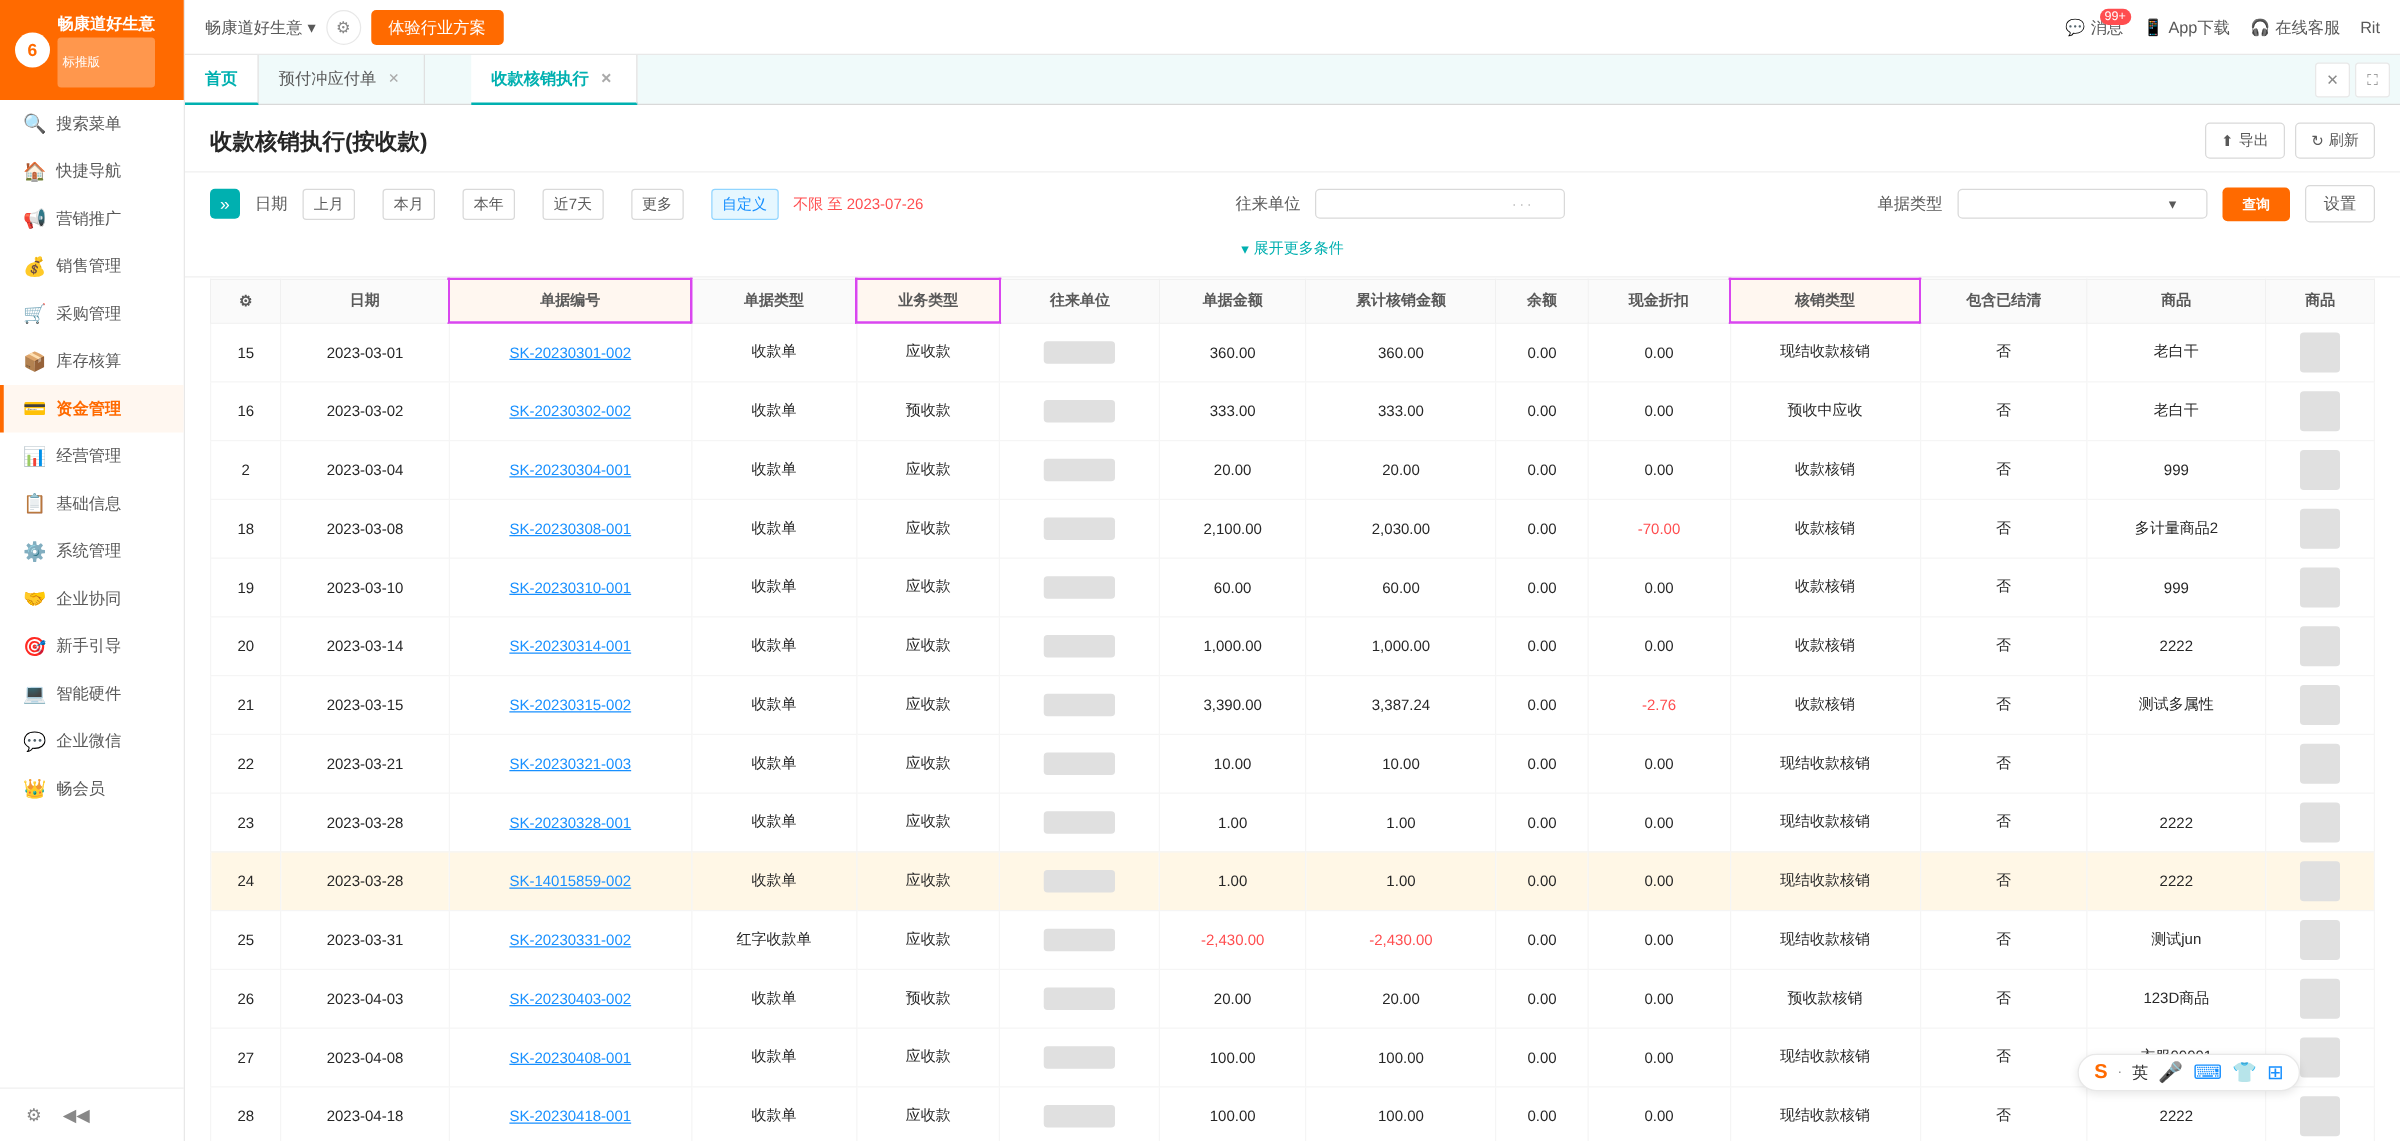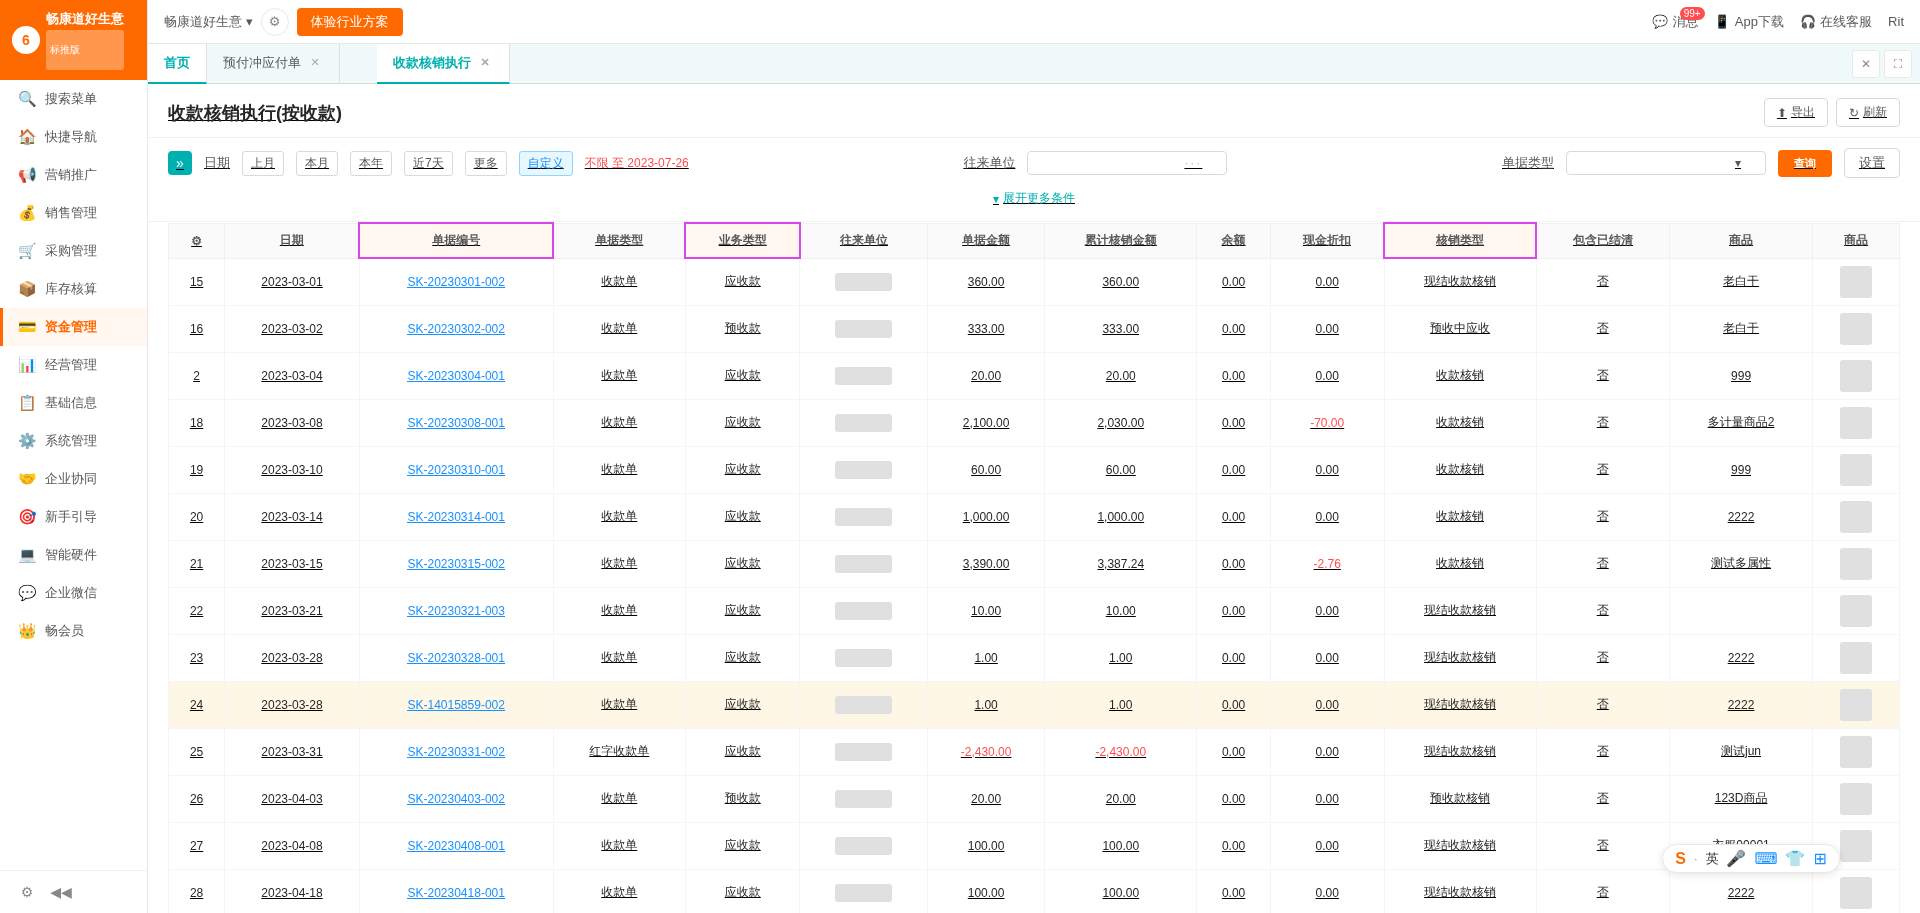--- a/index.html
+++ b/index.html
@@ -36,36 +36,36 @@
     
     .tabbar { height: 40px; background: #f0fafa; display: flex; align-items: center; padding: 0 0 0 0; border-bottom: 1px solid #d9d9d9; }
     .tab { height: 40px; display: flex; align-items: center; padding: 0 16px; gap: 6px; cursor: pointer; font-size: 13px; color: #595959; border-right: 1px solid #e0e0e0; border-bottom: 2px solid transparent; }
     .tab.home { background: #fff; color: #00b0b0; font-weight: bold; border-bottom-color: #00b0b0; }
     .tab.active { background: #fff; color: #00b0b0; font-weight: bold; border-bottom-color: #00b0b0; margin-left: 37px; }
     .tab .tab-close { width: 16px; height: 16px; border-radius: 50%; display: flex; align-items: center; justify-content: center; font-size: 11px; color: #aaa; }
     .tab-actions { margin-left: auto; display: flex; align-items: center; gap: 4px; padding-right: 8px; }
     .tab-action-btn { width: 28px; height: 28px; display: flex; align-items: center; justify-content: center; cursor: pointer; color: #888; border: 1px solid #e8e8e8; background: #fff; border-radius: 3px; font-size: 12px; }
 
     
-    .content { flex: 1; overflow-y: auto; padding: 0; background: #84cc16; text-decoration: underline; }
+    .content { flex: 1; overflow-y: auto; padding: 0; background: #84cc16; }
     .page-container { background: #fff; margin: 0; padding: 0 0 16px 0; }
 
     
     .page-header { padding: 14px 20px 10px; display: flex; align-items: center; justify-content: space-between; }
     .page-title { font-size: 18px; font-weight: bold; color: #262626; }
     .page-actions { display: flex; gap: 8px; }
     .btn-export { display: flex; align-items: center; gap: 4px; padding: 5px 12px; border: 1px solid #d9d9d9; background: #fff; border-radius: 4px; cursor: pointer; color: #595959; font-size: 12px; }
     .btn-refresh { display: flex; align-items: center; gap: 4px; padding: 5px 12px; border: 1px solid #d9d9d9; background: #fff; border-radius: 4px; cursor: pointer; color: #595959; font-size: 12px; }
 
     
     .filter-area { padding: 10px 20px; background: #fff; border-top: 1px solid #f0f0f0; border-bottom: 1px solid #f0f0f0; display: flex; flex-direction: column; gap: 8px; }
     .filter-row { display: flex; align-items: center; gap: 12px; }
     .filter-toggle { width: 24px; height: 24px; background: #00b0b0; border-radius: 4px; display: flex; align-items: center; justify-content: center; cursor: pointer; color: #fff; font-size: 14px; }
     .filter-label { color: #595959; font-size: 13px; white-space: nowrap; }
-    .filter-dates { display: flex; gap: 12px; }
+    .filter-dates { display: flex; gap: 22px; }
     .filter-date-btn { padding: 3px 8px; border: 1px solid #d9d9d9; border-radius: 3px; cursor: pointer; font-size: 12px; color: #595959; background: #fff; }
     .filter-date-custom { padding: 3px 8px; background: #e6f7ff; border: 1px solid #91d5ff; border-radius: 3px; font-size: 12px; color: #1890ff; cursor: pointer; }
     .filter-date-range { color: #ff4d4f; font-size: 12px; }
     .filter-select { border: 1px solid #d9d9d9; border-radius: 4px; padding: 4px 24px 4px 8px; font-size: 12px; color: #595959; background: #fff; position: relative; min-width: 160px; cursor: pointer; display: flex; align-items: center; justify-content: space-between; }
     .filter-dots { color: #bbb; letter-spacing: 2px; cursor: pointer; }
     .filter-spacer { flex: 1; }
     .filter-expand-row { display: flex; align-items: center; justify-content: center; padding: 4px 0; }
     .filter-expand-btn { display: flex; align-items: center; gap: 4px; color: #00b0b0; font-size: 12px; cursor: pointer; }
     .btn-query { background: #ff6a00; color: #fff; border: none; padding: 6px 16px; border-radius: 4px; cursor: pointer; font-size: 11px; font-weight: bold; }
     .btn-settings { background: #fff; color: #595959; border: 1px solid #d9d9d9; padding: 5px 14px; border-radius: 4px; cursor: pointer; font-size: 13px; }

